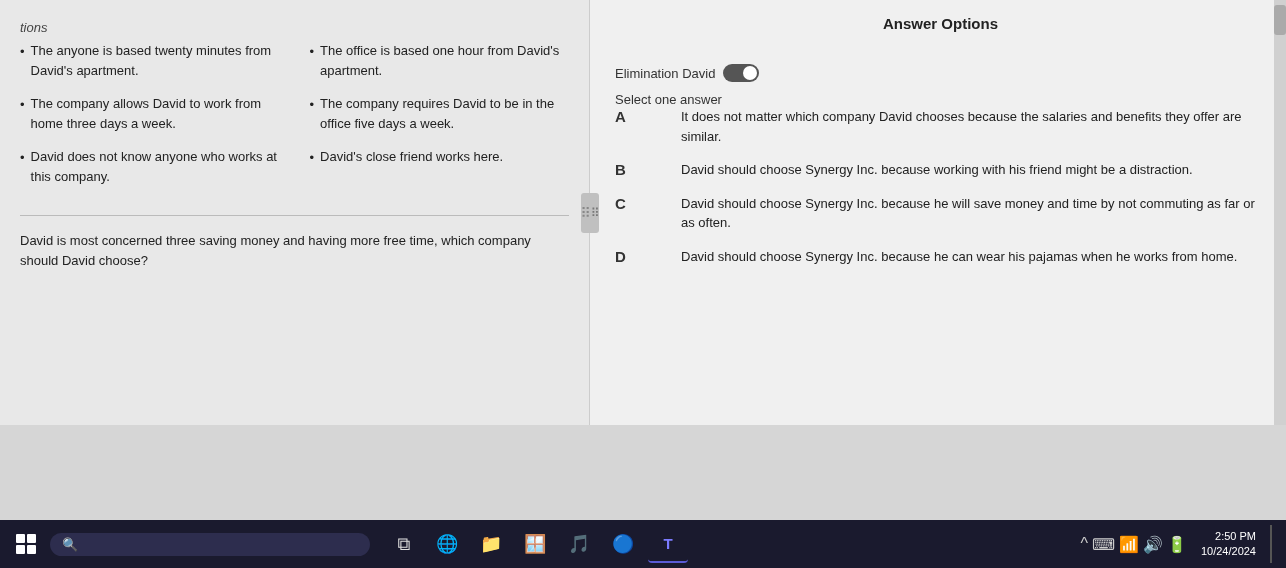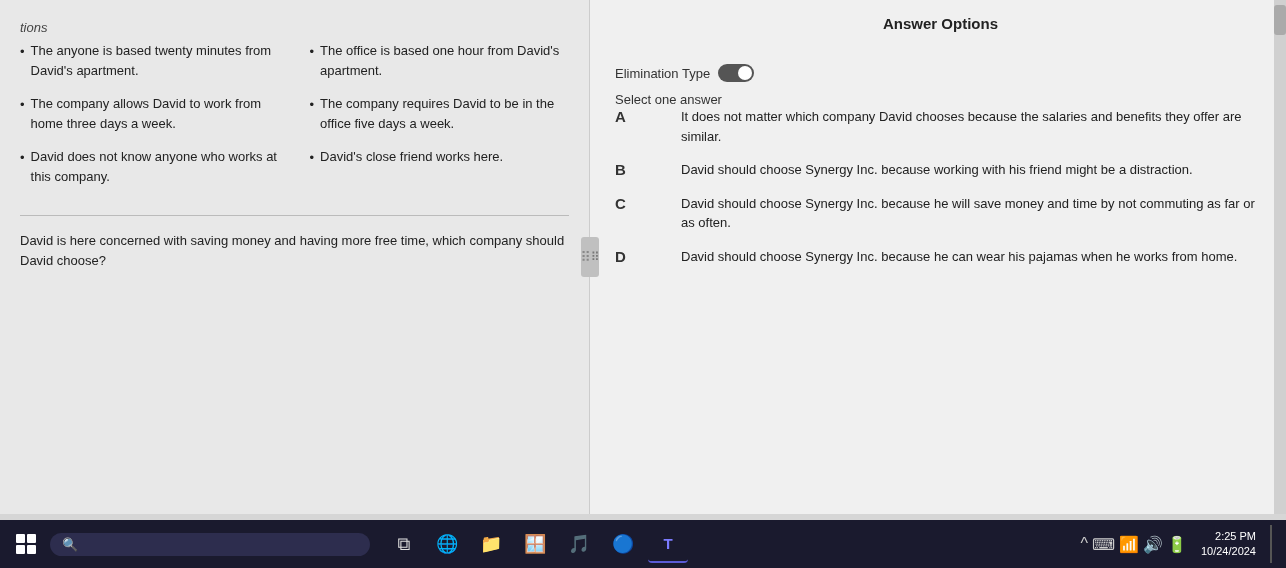--- a/index.html
+++ b/index.html
@@ -10,21 +10,21 @@
       font-family: 'Segoe UI', Arial, sans-serif;
       font-size: 13px;
       overflow: hidden;
       position: relative;
     }
 
     
     .main-area {
       display: flex;
       width: 1286px;
-      height: 514px;
+      height: 425px;
       background: #4d7c0f;
     }
 
     
     .left-panel {
       flex: 0 0 590px;
       background: #e8e8e8;
       padding: 20px 20px 10px 20px;
       position: relative;
       border-right: 1px solid #ccc;
@@ -359,32 +359,32 @@
         </div>
         <div class="bullet-item">
           <span class="bullet-dot">•</span>
           <span>David's close friend works here.</span>
         </div>
       </div>
     </div>
 
     <hr class="divider-h">
 
-    <div class="question-text">David is here concerned with saving money and having more free time, which company should David choose?</div>
+    <div class="question-text">David is most concerned three saving money and having more free time, which company should David choose?</div>
 
     <div class="drag-handle">
       <span style="color:#777;font-size:12px;">⠿</span>
     </div>
   </div>
 
   <div class="right-panel">
     <div class="right-panel-title">Answer Options</div>
 
     <div class="elimination-row">
-      <span class="elimination-label">Elimination Type</span>
+      <span class="elimination-label">Elimination David</span>
       <div class="toggle-switch">
         <div class="toggle-switch-dot"></div>
       </div>
     </div>
 
     <div class="select-answer-label">Select one answer</div>
 
     <div class="answer-option">
       <span class="answer-letter">A</span>
       <span class="answer-text">It does not matter which company David chooses because the salaries and benefits they offer are similar.</span>
@@ -452,18 +452,18 @@
 
   <div class="taskbar-right">
     <div class="system-tray">
       <span class="tray-icon">^</span>
       <span class="tray-icon">⌨</span>
       <span class="tray-icon">📶</span>
       <span class="tray-icon">🔊</span>
       <span class="tray-icon">🔋</span>
     </div>
     <div class="time-display">
-      <div>2:25 PM</div>
+      <div>2:50 PM</div>
       <div>10/24/2024</div>
     </div>
     <button class="desktop-btn"></button>
   </div>
 </div>
 
 </body></html>

